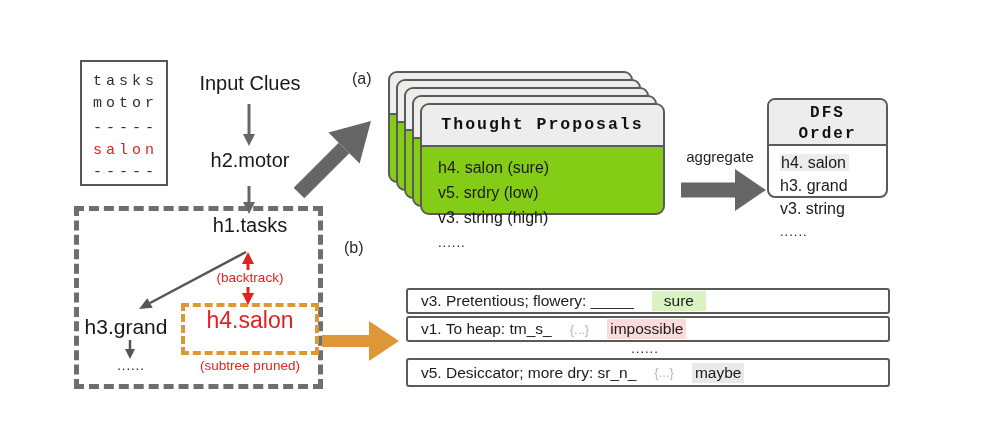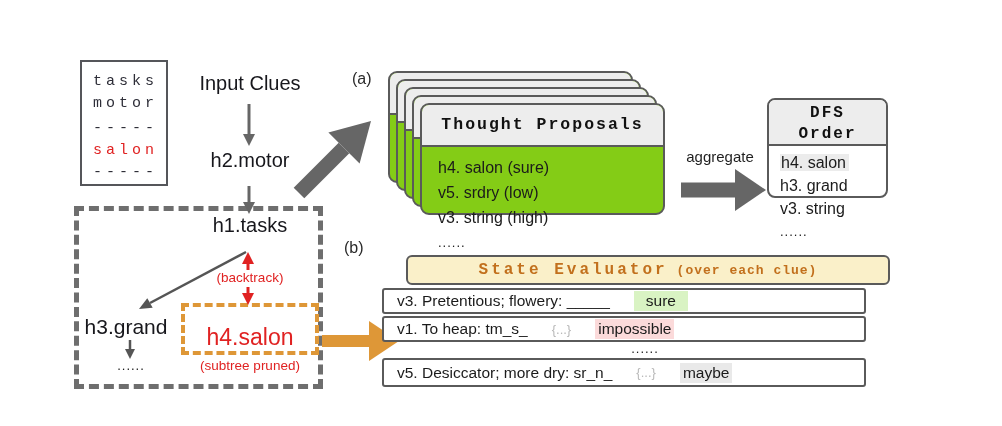--- a/index.html
+++ b/index.html
@@ -19,21 +19,21 @@
   
   .lbl-big{font-size:20px;color:#17171c;}
   .lbl-node{font-size:21px;color:#17171c;}
   .lbl-red-note{font-size:13.5px;color:#e02222;}
   .lbl-panel{font-size:16px;color:#2a2a2a;}
 
   
   .search-box{left:74px;top:206px;width:249px;height:183px;border:5px dashed #6e6e6e;
               box-sizing:border-box;background:transparent;}
   .pruned-box{left:181px;top:303px;width:138px;height:52px;border:4px dashed #de9737;
-              box-sizing:border-box;display:flex;align-items:flex-end;justify-content:center;}
+              box-sizing:border-box;display:flex;align-items:flex-start;justify-content:center;}
   .pruned-node{font-size:23px;color:#e02222;}
 
   
   .card{width:245px;height:112px;border:2px solid #5a5a5a;border-radius:9px;background:#84cc16;
         box-sizing:border-box;}
   .card-band{height:40px;border-bottom:2px solid #5a5a5a;background:#ededed;
              border-radius:7px 7px 0 0;}
   .card-title{font-family:"Liberation Mono", monospace;font-weight:bold;font-size:16.5px;
               letter-spacing:2px;line-height:40px;text-align:center;color:#111;}
   .card-body{padding:8px 12px 0 16px;font-size:16px;line-height:25px;color:#1b1b1b;}
@@ -49,22 +49,22 @@
   .dfs-hl{background:#ececec;padding:0 3px 0 1px;}
 
   
   .ev-head{left:406px;top:255px;width:484px;height:30px;border:2px solid #5a5a5a;border-radius:6px;
            background:#faf0c9;box-sizing:border-box;display:flex;align-items:center;
            justify-content:center;gap:9px;}
   .ev-title{font-family:"Liberation Mono", monospace;font-weight:bold;font-size:16px;
             letter-spacing:3px;color:#c2701d;}
   .ev-sub{font-family:"Liberation Mono", monospace;font-weight:bold;font-size:13px;
           letter-spacing:1px;color:#c2701d;}
-  .ev-row{left:382px;width:484px;border:2px solid #5a5a5a;border-radius:3px;background:#fff;
-          box-sizing:border-box;display:flex;align-items:center;gap:24px;
+  .ev-row{left:406px;width:484px;border:2px solid #5a5a5a;border-radius:3px;background:#fff;
+          box-sizing:border-box;display:flex;align-items:center;gap:18px;
           padding-left:13px;font-size:15.5px;color:#1b1b1b;}
   .ev-row1{top:288px;height:26px;}
   .ev-row2{top:316px;height:26px;}
   .ev-row3{top:358px;height:29px;}
   .hl-green{background:#d9f3c3;padding:1px 12px;}
   .hl-red{background:#fbdada;padding:1px 3px;}
   .hl-gray{background:#e9e9e9;padding:1px 3px;}
   .brace{color:#b9b9b9;font-size:13px;}
   .dots{font-size:13px;letter-spacing:1px;color:#1b1b1b;}
 
@@ -177,24 +177,20 @@
       <div>Order</div>
     </div>
     <div class="dfs-body">
       <div><span class="dfs-hl">h4. salon</span></div>
       <div>h3. grand</div>
       <div>v3. string</div>
       <div class="dots">......</div>
     </div>
   </div>
 
-  <div class="abs ev-head">
-    <span class="ev-title">State Evaluator</span>
-    <span class="ev-sub">(over each clue)</span>
-  </div>
 
   <div class="abs ev-row ev-row1">
     <span>v3. Pretentious; flowery: _____</span>
     <span class="hl-green">sure</span>
   </div>
 
   <div class="abs ev-row ev-row2">
     <span>v1. To heap: tm_s_</span>
     <span class="brace">{...}</span>
     <span class="hl-red">impossible</span>

